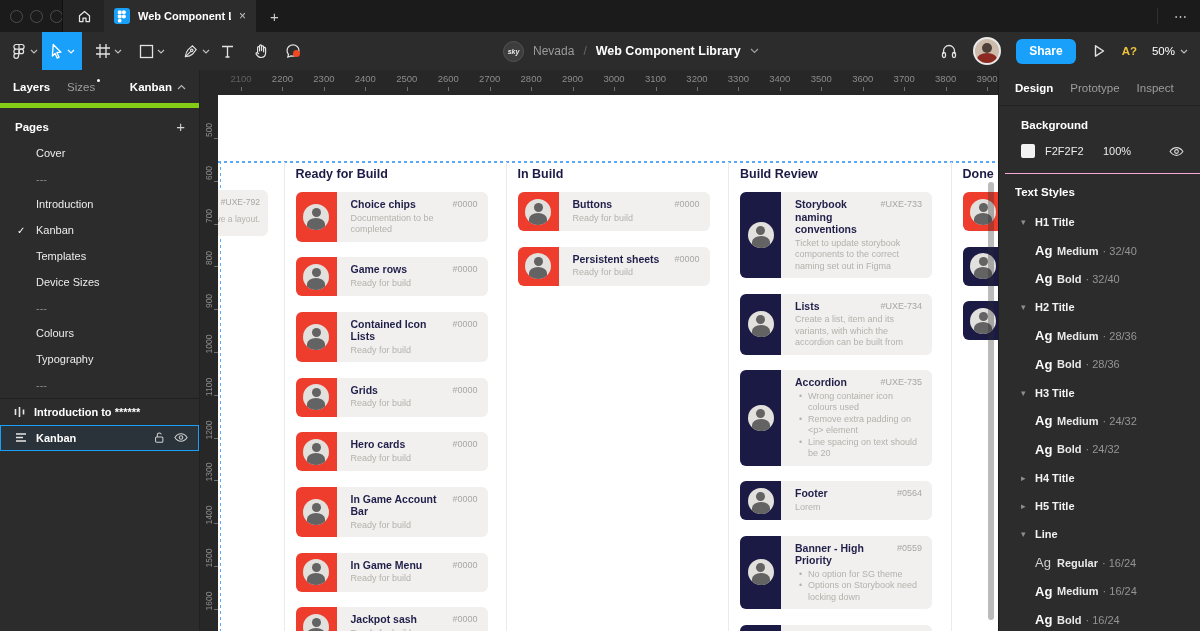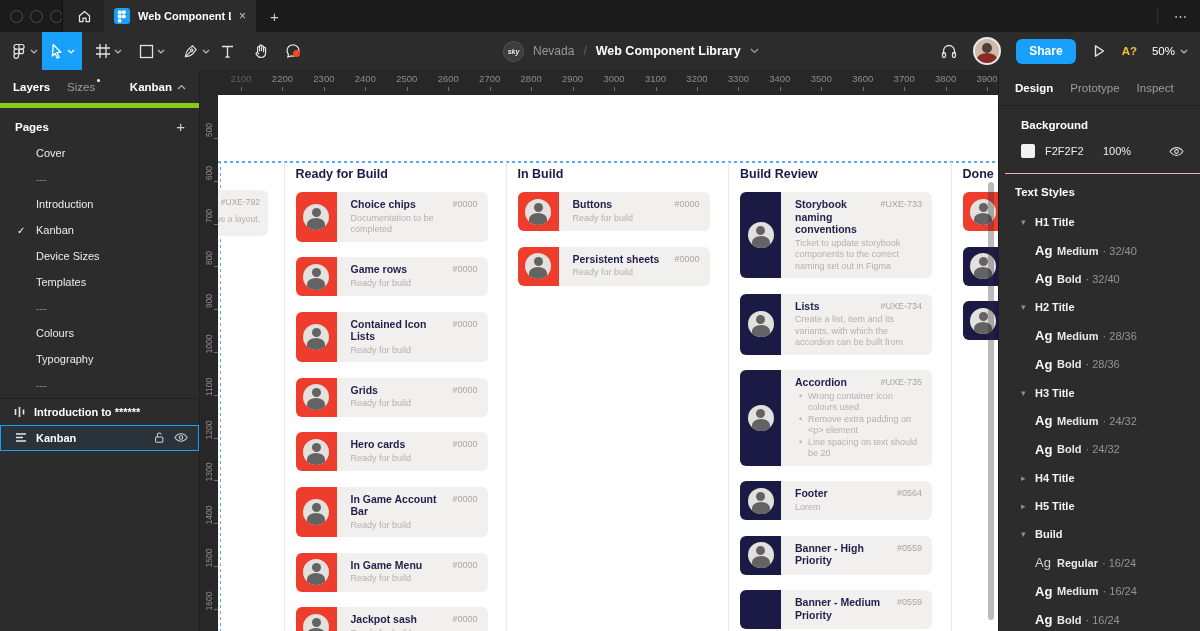--- a/index.html
+++ b/index.html
@@ -330,24 +330,24 @@
         <span class="pg-label dash">---</span>
       </div>
       <div class="page-row">
         <span class="pg-label">Introduction</span>
       </div>
       <div class="page-row">
         <span class="pg-check">✓</span>
         <span class="pg-label">Kanban</span>
       </div>
       <div class="page-row">
+        <span class="pg-label">Templates</span>
+      </div>
+      <div class="page-row">
         <span class="pg-label">Device Sizes</span>
-      </div>
-      <div class="page-row">
-        <span class="pg-label">Templates</span>
       </div>
       <div class="page-row">
         <span class="pg-label dash">---</span>
       </div>
       <div class="page-row">
         <span class="pg-label">Colours</span>
       </div>
       <div class="page-row">
         <span class="pg-label">Typography</span>
       </div>
@@ -620,20 +620,24 @@
               </div>
               <div class="card-desc">Lorem</div>
             </div>
             <div class="card">
               <div class="accent navy"></div>
               <div class="card-avatar"></div>
               <div class="card-head">
                 <div class="card-title">Banner - High Priority</div>
                 <div class="card-ticket">#0559</div>
               </div>
+              <ul class="card-bullets">
+                <li>No option for SG theme</li>
+                <li>Options on Storybook need locking down</li>
+              </ul>
             </div>
             <div class="card">
               <div class="accent navy"></div>
               <div class="card-head">
                 <div class="card-title">Banner - Medium Priority</div>
                 <div class="card-ticket">#0559</div>
               </div>
             </div>
           </div>
         </div>
@@ -742,21 +746,21 @@
         <div class="sg-row">
           <span class="sg-caret">▸</span>
           <span class="sg-name">H4 Title</span>
         </div>
         <div class="sg-row">
           <span class="sg-caret">▸</span>
           <span class="sg-name">H5 Title</span>
         </div>
         <div class="sg-row">
           <span class="sg-caret">▾</span>
-          <span class="sg-name">Build</span>
+          <span class="sg-name">Line</span>
         </div>
         <div class="st-row">
           <span class="st-ag w-regular">Ag</span>
           <span class="st-name">Regular</span>
           <span class="st-val">· 16/24</span>
         </div>
         <div class="st-row">
           <span class="st-ag w-medium">Ag</span>
           <span class="st-name">Medium</span>
           <span class="st-val">· 16/24</span>

